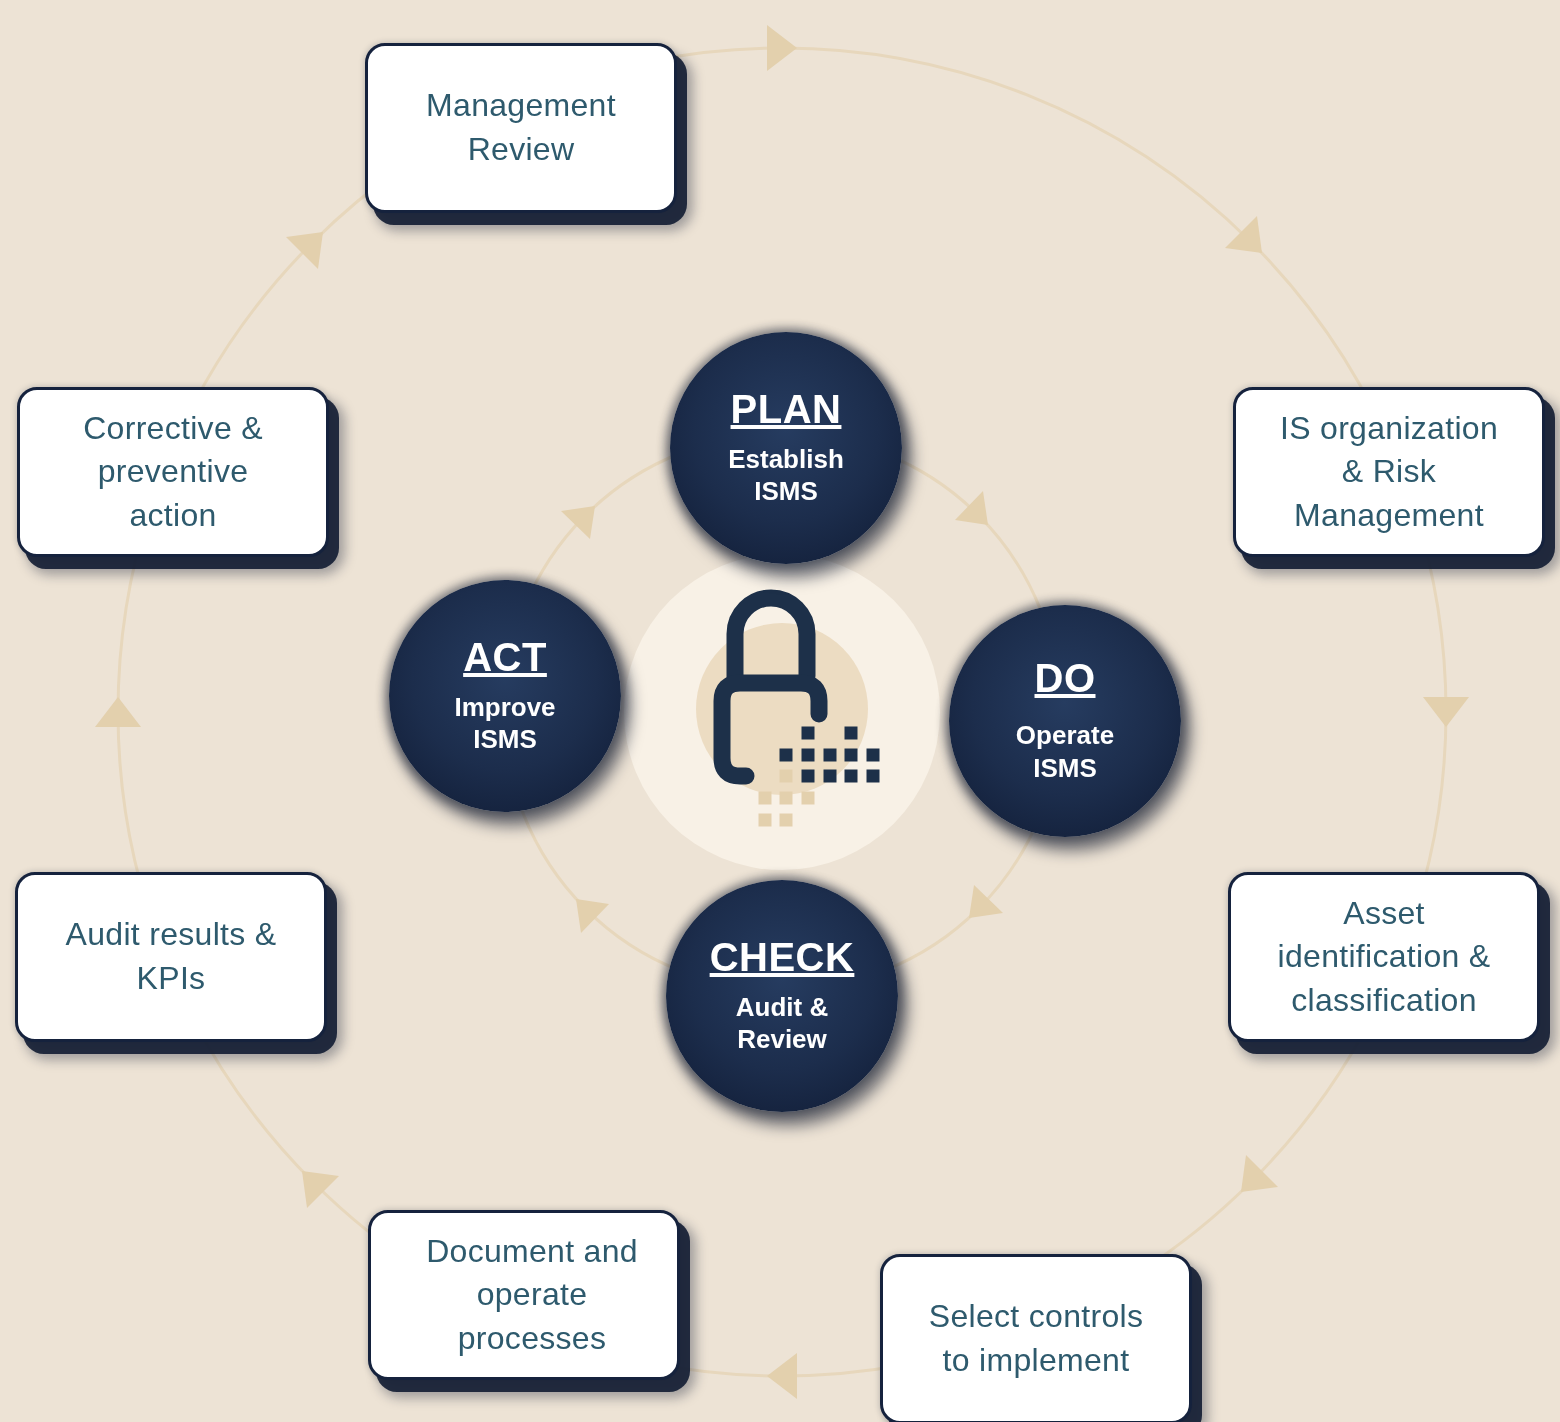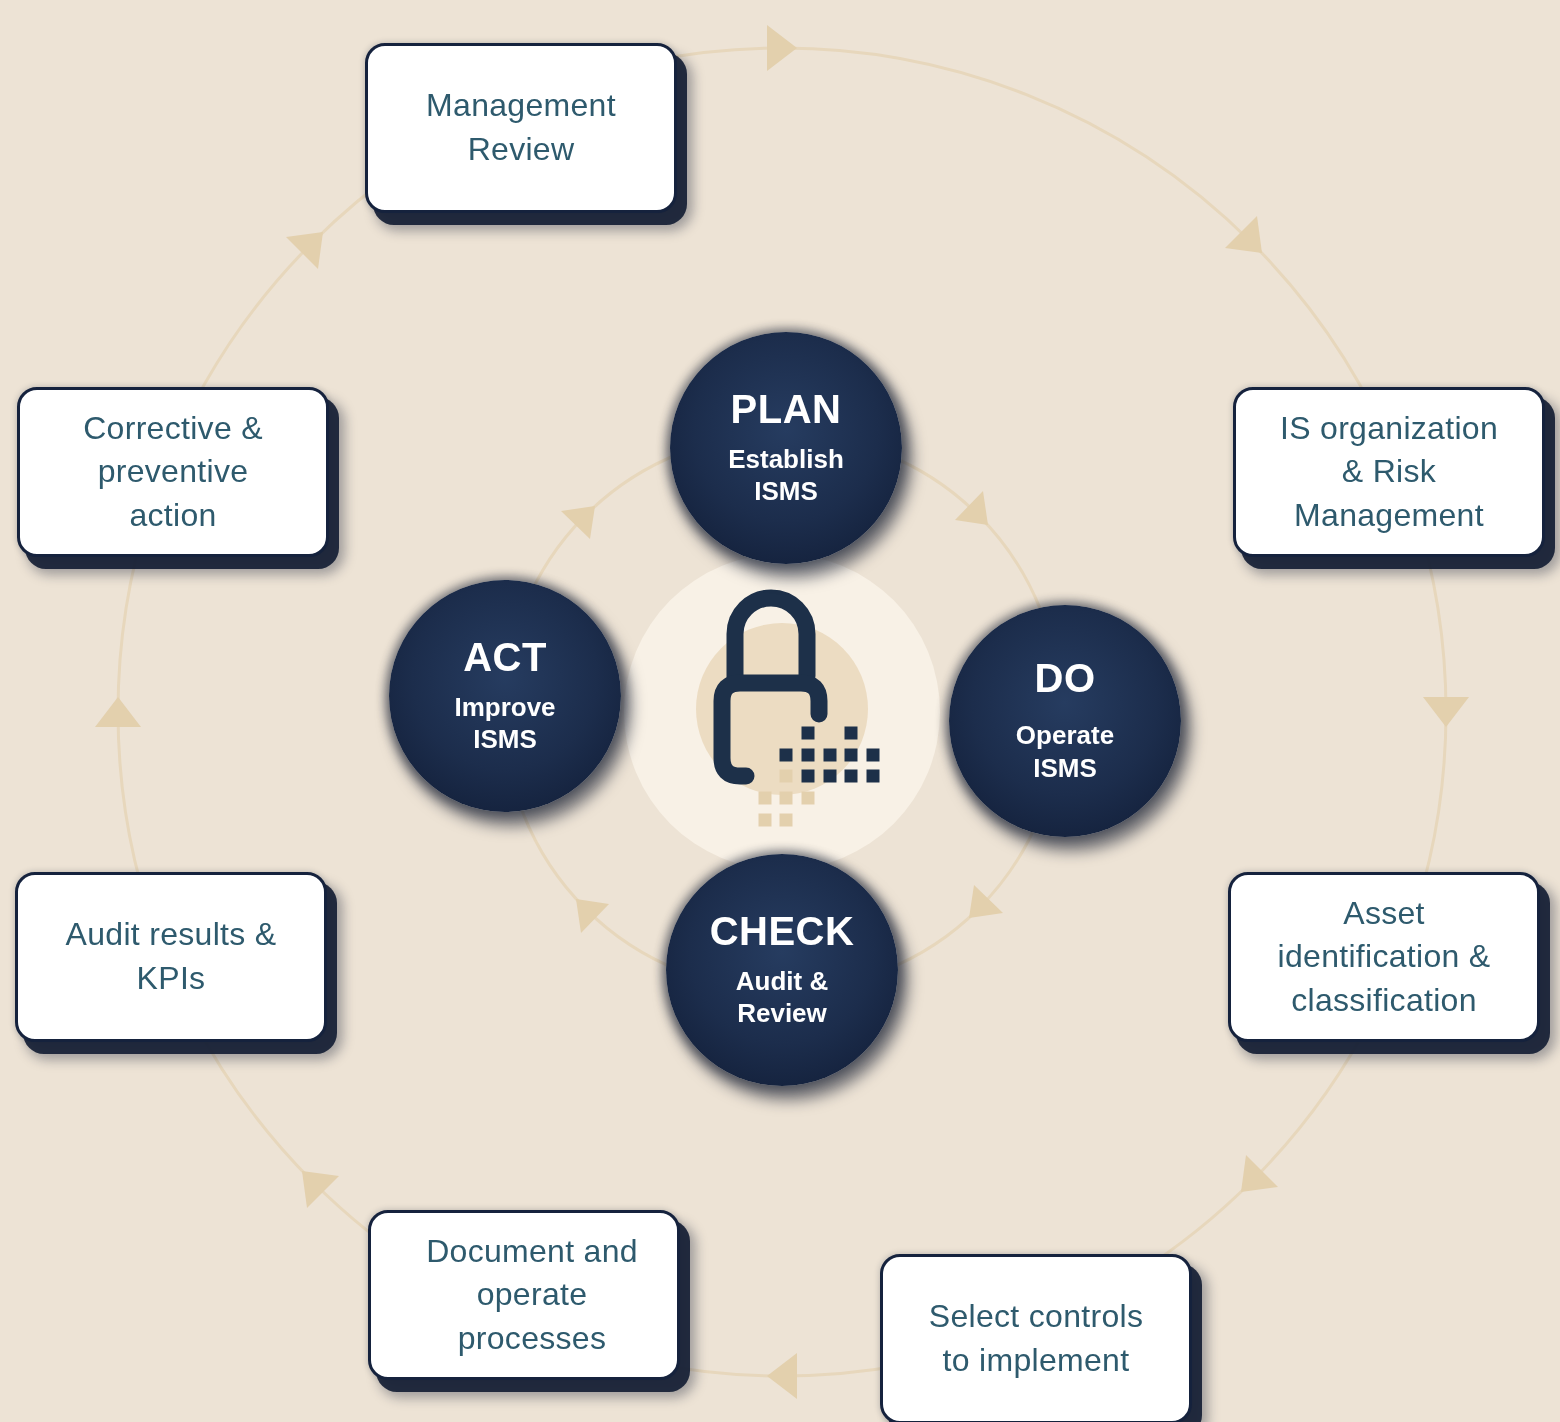--- a/index.html
+++ b/index.html
@@ -33,25 +33,25 @@
   }
 
   
   .cycle-node{
     position:absolute;width:232px;height:232px;border-radius:50%;
     background:radial-gradient(circle at 50% 42%, var(--grad-in) 0%, var(--grad-mid) 52%, var(--grad-out) 100%);
     box-shadow:0 0 10px 4px rgba(16,24,44,.45), 6px 10px 14px 5px rgba(16,24,44,.5);
     display:flex;flex-direction:column;align-items:center;justify-content:center;
     color:var(--circle-text);text-align:center;
   }
-  .cycle-node .t{font-size:40px;font-weight:700;letter-spacing:.5px;line-height:1;}
+  .cycle-node .t{font-size:40px;font-weight:700;letter-spacing:.5px;line-height:1;text-decoration:underline;}
   .cycle-node .s{font-size:26px;font-weight:700;line-height:1.25;margin-top:14px;white-space:pre-line;}
   #node-plan {left:670px;top:332px;}
   #node-do   {left:949px;top:605px;gap:7px;}
-  #node-check{left:666px;top:854px;}
+  #node-check{left:666px;top:880px;}
   #node-act  {left:389px;top:580px;}
 
   
   .stage-box{
     position:absolute;width:312px;height:170px;box-sizing:border-box;
     background:var(--box-bg);
     border:3px solid var(--box-border);
     border-radius:20px;
     box-shadow:9px 11px 0 1px rgba(21,30,52,.92), 13px 15px 12px 3px rgba(21,30,52,.35), 0 0 6px rgba(21,30,52,.25);
     display:flex;align-items:center;justify-content:center;

